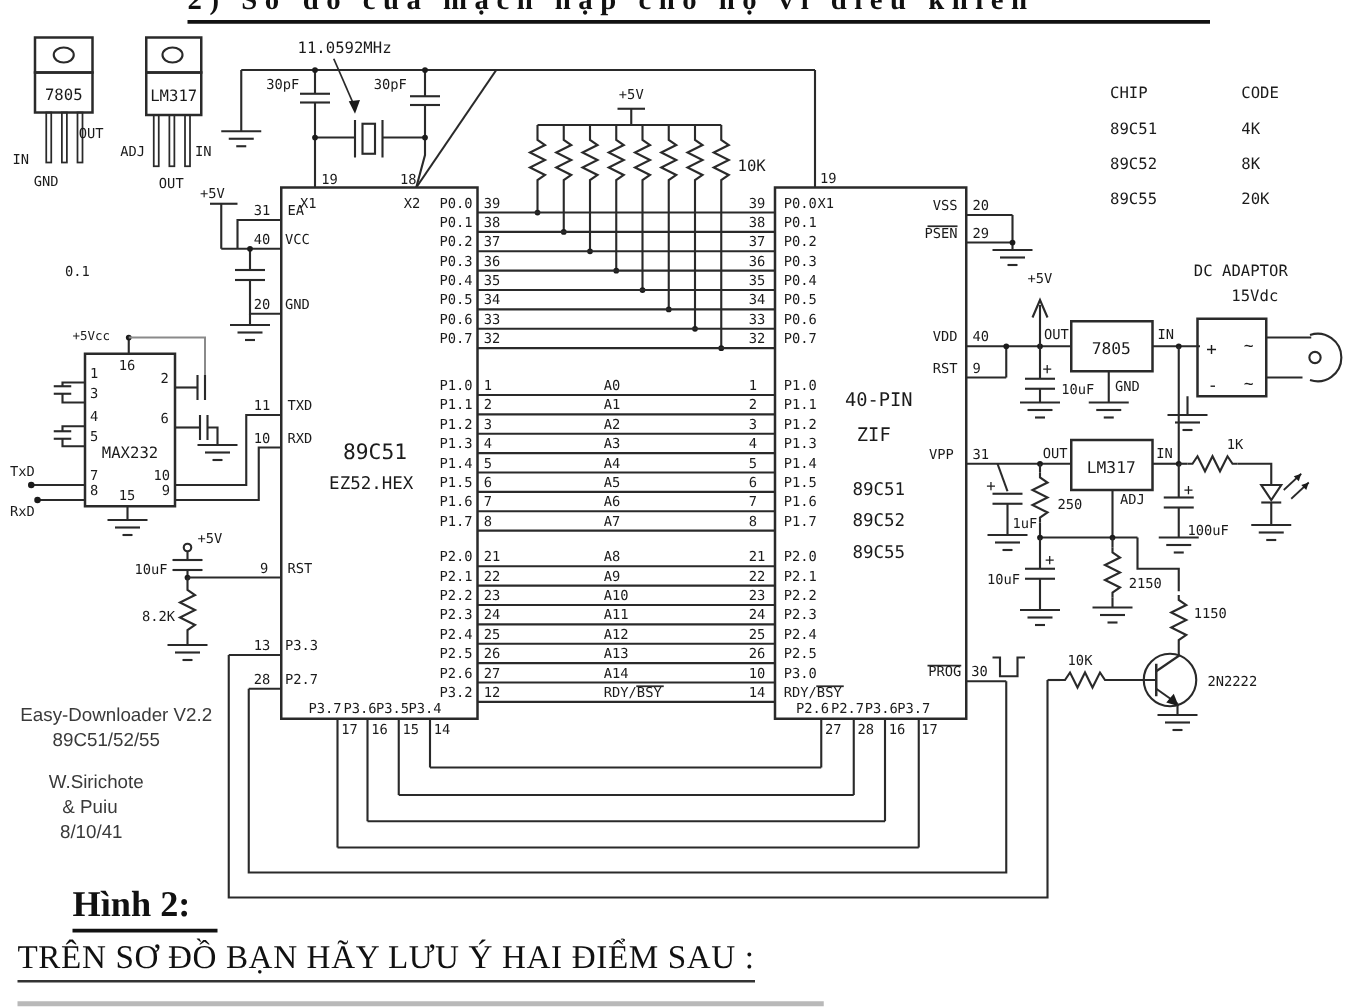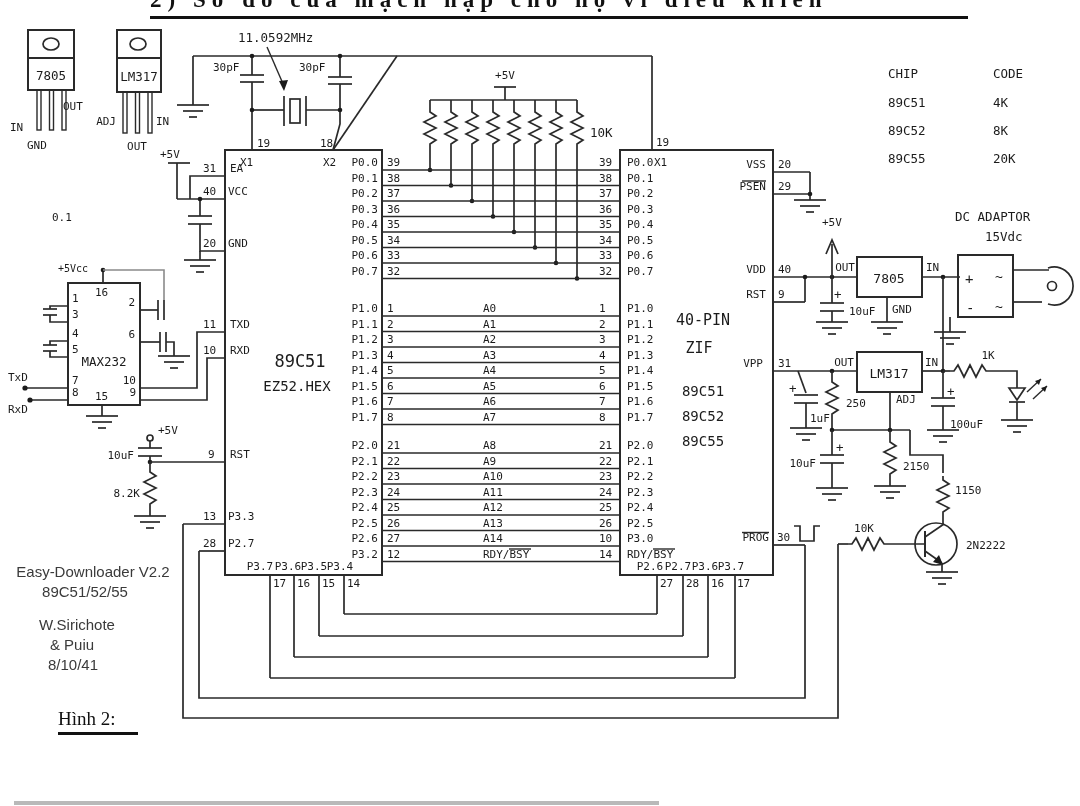--- a/index.html
+++ b/index.html
@@ -13,21 +13,21 @@
   .w{stroke:#2a2a2a;stroke-width:1.7;fill:none}
   .w2{stroke:#2a2a2a;stroke-width:2;fill:none}
   .thin{stroke:#2a2a2a;stroke-width:1.4;fill:none}
   .gray{stroke:#8a8a8a;stroke-width:1.6;fill:none}
   .d{fill:#1b1b1b;stroke:none}
   .sans{font-family:"Liberation Sans",sans-serif;fill:#3a3a3a;font-size:15px}
   .clipped-title{position:absolute;left:150px;top:-15px;width:818px;
     font-family:"Liberation Serif",serif;font-weight:bold;font-size:23px;letter-spacing:6px;
     color:#111;border-bottom:3px solid #111;height:31px;overflow:hidden;line-height:30px;}
   .cap1{position:absolute;top:708px;left:58px;font-family:"Liberation Serif",serif;
-    font-size:19px;font-weight:normal;color:#111;border-bottom:3px solid #111;padding:0 22px 2px 0;}
+    font-size:29px;font-weight:bold;color:#111;border-bottom:3px solid #111;padding:0 22px 2px 0;}
   .cap2{position:absolute;top:712px;left:264px;font-family:"Liberation Serif",serif;
     font-size:25px;color:#111;}
   .cap2 .bold{font-weight:bold}
   .cap3{position:absolute;top:750px;left:14px;font-family:"Liberation Serif",serif;
     font-size:26.5px;color:#111;border-bottom:2.5px solid #333;padding-bottom:3px;letter-spacing:.5px;}
   .bottom-strip{position:absolute;left:14px;top:801px;width:645px;height:4px;background:#b9b9b9;}
 </style>
 </head>
 <body>
 
@@ -638,15 +638,16 @@
     <text class="mid" x="864" y="532">10K</text>
     <line class="w" x1="838" y1="544" x2="848" y2="544"></line>
     <use href="#res" transform="translate(848,544) rotate(-90)"></use>
   </g>
 
 </svg>
 
 <div class="clipped-title">2) Sơ đồ của mạch nạp cho họ vi điều khiển AT89C51 :</div>
 
 <div class="cap1">Hình 2:</div>
+<div class="cap3">TRÊN SƠ ĐỒ BẠN HÃY LƯU Ý HAI ĐIỂM SAU :</div>
 <div class="bottom-strip"></div>
 
 </div>
 
 </body></html>

